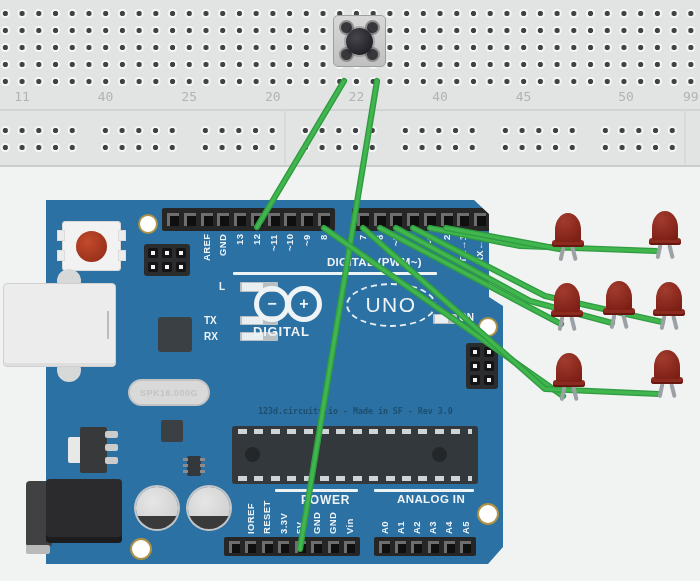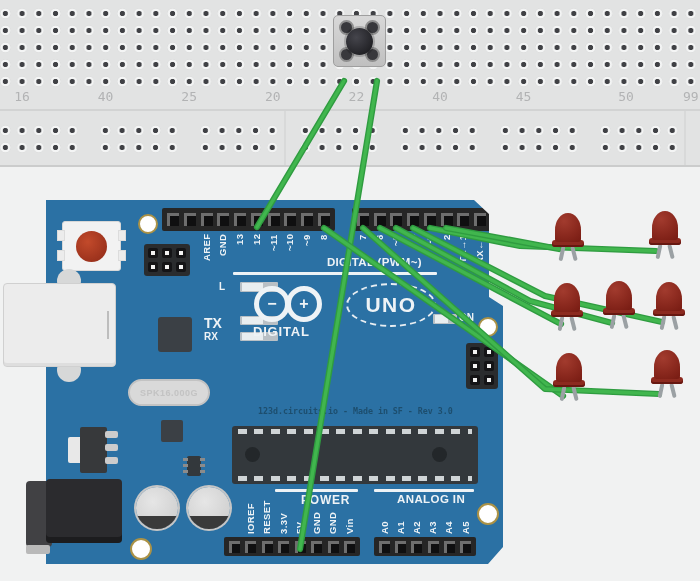--- a/index.html
+++ b/index.html
@@ -50,21 +50,21 @@
   #reset-btn{position:absolute;left:16px;top:21px;width:57px;height:48px;background:#f2f2f2;
     border:1px solid #d8d8d8;border-radius:3px;}
   .reset-tab{position:absolute;width:6px;height:9px;background:#ececec;border:1px solid #dcdcdc;}
   #reset-cap{position:absolute;left:13px;top:9px;width:31px;height:31px;border-radius:50%;
     background:radial-gradient(circle at 38% 35%,#c24a2b,#99301b 78%);}
   #logo-rings{position:absolute;left:208px;top:86px;width:120px;height:40px;}
   .ring{position:absolute;width:36px;height:36px;border:5px solid #eef3f6;border-radius:50%;box-sizing:border-box;
         color:#eef3f6;font:bold 16px "Liberation Sans",sans-serif;text-align:center;line-height:25px;}
   #uno-oval{position:absolute;left:300px;top:83px;width:86px;height:40px;border:2.5px dashed #e8eef2;
     border-radius:50%;display:flex;align-items:center;justify-content:center;
-    color:#eef3f6;font-weight:bold;font-size:21px;letter-spacing:1.5px;}
+    color:#eef3f6;font-weight:normal;font-size:21px;letter-spacing:1.5px;}
   #chip-big{position:absolute;left:112px;top:117px;width:34px;height:35px;background:#3b4045;border-radius:3px;}
   #chip-small{position:absolute;left:115px;top:220px;width:22px;height:22px;background:#3b4045;border-radius:2px;}
   #tiny-ic{position:absolute;left:137px;top:255px;width:22px;height:22px;}
   #tiny-ic .body{position:absolute;left:4px;top:1px;width:14px;height:20px;background:#33383c;border-radius:2px;}
   .tiny-leg{position:absolute;width:5px;height:3px;background:#8b8b8b;}
   #crystal{position:absolute;left:82px;top:179px;width:82px;height:27px;background:#d9d9d9;
     border:2px solid #c3c3c3;border-radius:14px;display:flex;align-items:center;justify-content:center;
     color:#c3c3c3;font:bold 9px "Liberation Sans",sans-serif;letter-spacing:.5px;box-sizing:border-box;}
   #silkscreen{position:absolute;left:212px;top:206px;width:246px;
     font:bold 8.3px "DejaVu Sans Mono",monospace;color:#1d4e6e;letter-spacing:0;}
@@ -100,21 +100,21 @@
   .led-leg.r{left:20px;transform:rotate(-14deg);}
 </style>
 </head>
 <body>
 
 <div id="stage">
 
   <div id="breadboard">
     <div id="bb-holes"></div>
     <div id="bb-labels">
-        <div class="bb-num" style="left: 22px;">16</div>
+        <div class="bb-num" style="left: 22px;">11</div>
         <div class="bb-num" style="left: 105.6px;">40</div>
         <div class="bb-num" style="left: 189.2px;">25</div>
         <div class="bb-num" style="left: 272.8px;">20</div>
         <div class="bb-num" style="left: 356.4px;">22</div>
         <div class="bb-num" style="left: 440px;">40</div>
         <div class="bb-num" style="left: 523.6px;">45</div>
         <div class="bb-num" style="left: 626px;">50</div>
         <div class="bb-num" style="left: 690.8px;">99</div>
       </div>
     <div id="bb-divider"></div>
@@ -253,21 +253,21 @@
           <div class="icsp-pin"></div>
           <div class="icsp-pin"></div>
         </div>
       </div>
 
     <div class="sk-text" style="left:281px;top:56px;font-size:11.5px;letter-spacing:.3px">DIGITAL (PWM~)</div>
     <div class="sk-line" style="left:187px;top:72px;width:204px"></div>
 
     <div class="sk-text" style="left:173px;top:81px;font-size:10px">L</div>
     <div class="led-rect" style="left:194px;top:82px;width:38px;height:10px"></div>
-    <div class="sk-text" style="left:158px;top:115px;font-size:14px">TX</div>
+    <div class="sk-text" style="left:158px;top:115px;font-size:10px">TX</div>
     <div class="led-rect" style="left:194px;top:116px;width:38px;height:9px"></div>
     <div class="sk-text" style="left:158px;top:131px;font-size:10px">RX</div>
     <div class="led-rect" style="left:194px;top:132px;width:38px;height:9px"></div>
 
     <div id="logo-rings">
       <div class="ring" style="left:0;top:0"><span>−</span></div>
       <div class="ring" style="left:32px;top:0"><span>+</span></div>
     </div>
     <div class="sk-text" style="left:207px;top:124px;font-size:13px;letter-spacing:.8px">DIGITAL</div>
     <div id="uno-oval">

